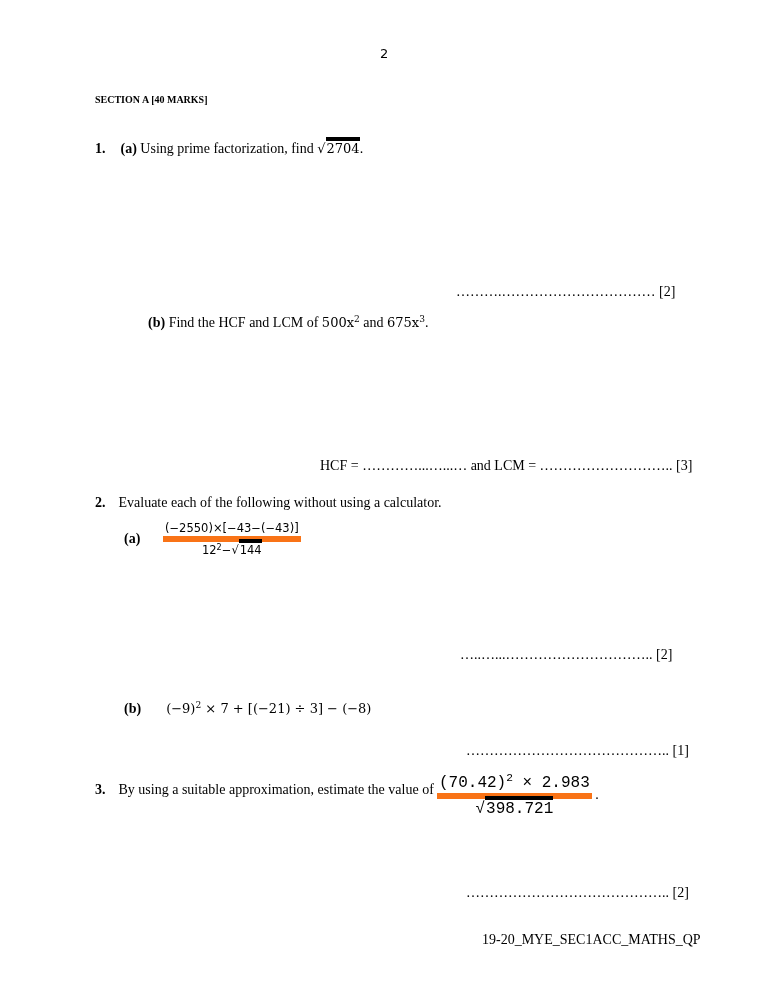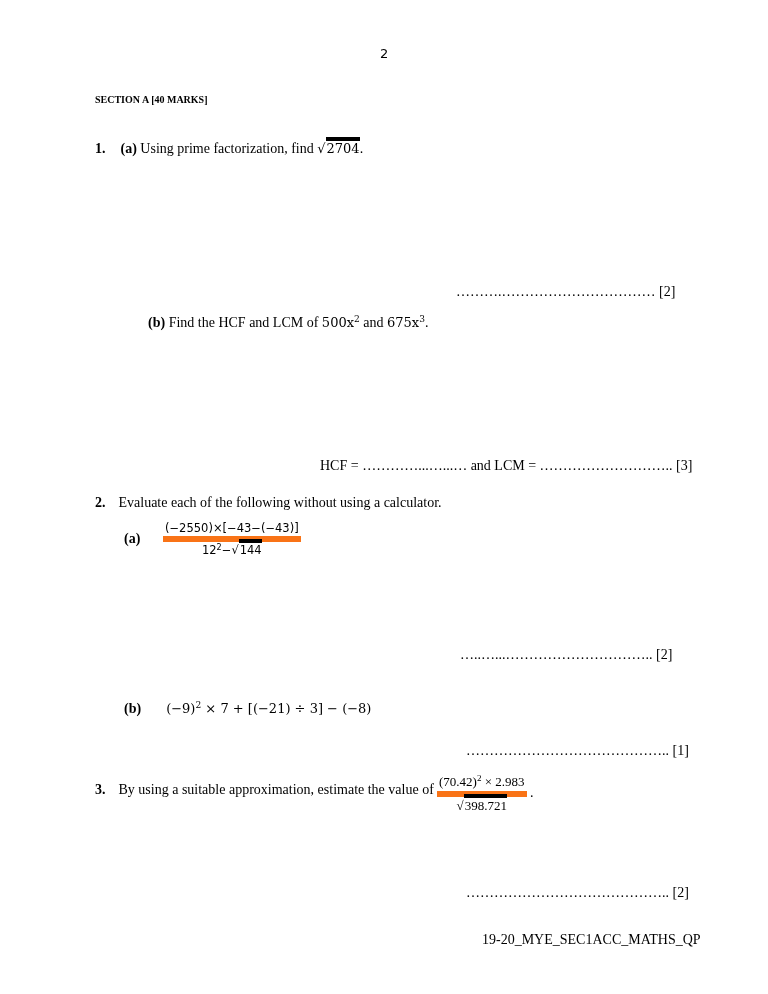--- a/index.html
+++ b/index.html
@@ -85,21 +85,21 @@
   <span class="dots">……………………………………..</span>
   <span>[1]</span>
 </div>
 
 <div class="abs" style="left:95px; top:782px;">
   <b>3.</b>
   <span style="display:inline-block; width:6px;"></span>
   <span>By using a suitable approximation, estimate the value of</span>
 </div>
 <div class="abs" style="left:437px; top:774px;">
-  <span class="frac" style="font-size:13px;">
+  <span class="frac" style="font-size:16px;font-family:Liberation Mono, monospace;">
     <span class="num"><span>(70.42)</span><sup>2</sup><span> × 2.983</span></span>
     <span class="den"><span class="sqrt">√<span class="rad">398.721</span></span></span>
   </span>
   <span style="font-size:14px;">.</span>
 </div>
 
 <div class="abs" style="left:466px; top:885px;">
   <span class="dots">……………………………………..</span>
   <span>[2]</span>
 </div>

